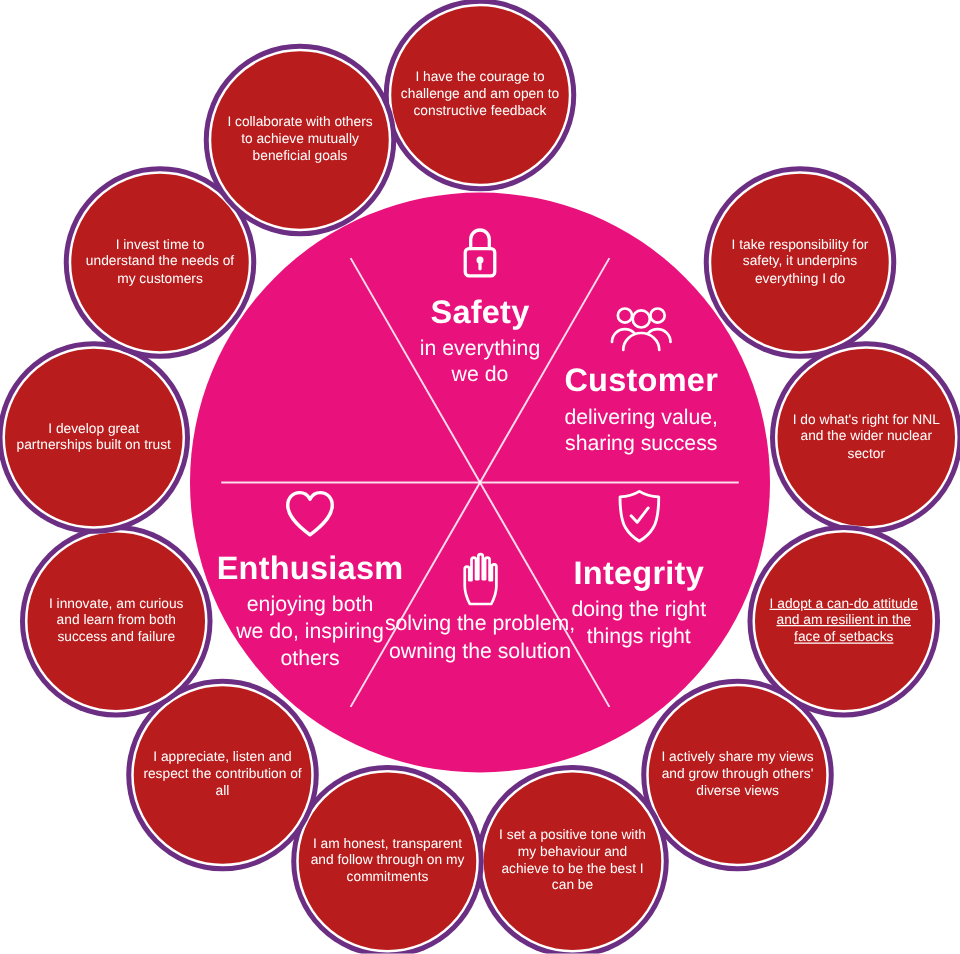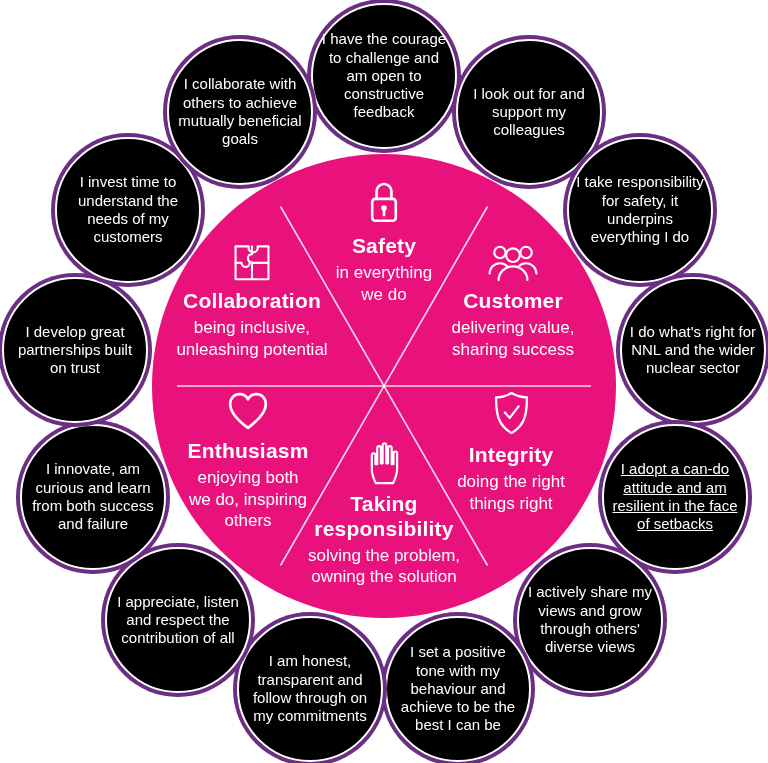--- a/index.html
+++ b/index.html
@@ -10,34 +10,34 @@
   .center-circle{
     position:absolute;left:152px;top:154px;width:464px;height:464px;
     border-radius:50%;background:#E9117B;
   }
   .dividers{position:absolute;left:0;top:0;pointer-events:none;}
   .segment{
     position:absolute;width:220px;display:flex;flex-direction:column;align-items:center;
     color:#fff;text-align:center;
   }
   .seg-icon{display:block;}
-  .seg-title{font-size:21px;font-weight:bold;line-height:1.18;margin-top:7px;letter-spacing:.2px;}
+  .seg-title{font-size:26px;font-weight:bold;line-height:1.18;margin-top:7px;letter-spacing:.2px;}
   .seg-tag{font-size:17px;line-height:1.28;margin-top:3px;}
   .seg-tag span{display:block;}
   #seg-safety{left:274px;top:176px;}
   #seg-customer{left:403px;top:240px;}
   #seg-collaboration{left:142px;top:240px;}
   #seg-integrity{left:401px;top:390px;}
   #seg-enthusiasm{left:138px;top:390px;}
   #seg-responsibility{left:274px;top:438px;}
   .bubble{
     position:absolute;width:146px;height:146px;box-sizing:border-box;border-radius:50%;
-    background:#000000;border:2px solid #fff;box-shadow:0 0 0 4px #6B2E83;
+    background:#b91c1c;border:2px solid #fff;box-shadow:0 0 0 4px #6B2E83;
     display:flex;align-items:center;justify-content:center;
-    color:#fff;font-size:15px;line-height:1.22;text-align:center;padding:6px;
+    color:#fff;font-size:11px;line-height:1.22;text-align:center;padding:6px;
   }
   .bubble span{display:block;max-width:128px;}
   .b0{left:311px;top:3px;}
   .b1{left:456px;top:39px;}
   .b2{left:567px;top:137px;}
   .b3{left:620px;top:277px;}
   .b4{left:602px;top:424px;text-decoration:underline;}
   .b5{left:517px;top:547px;}
   .b6{left:385px;top:616px;}
   .b7{left:237px;top:616px;}
@@ -89,34 +89,20 @@
         <circle cx="30" cy="16.5" r="7.6" fill="#E9117B"></circle>
       </g>
     </svg>
     <div class="seg-title">Customer</div>
     <div class="seg-tag">
       <span>delivering value,</span>
       <span>sharing success</span>
     </div>
   </div>
 
-  <div class="segment" id="seg-collaboration">
-    <svg class="seg-icon" width="42" height="42" viewBox="0 0 46 46">
-      <g fill="none" stroke="#fff" stroke-width="2.3" stroke-linecap="round" stroke-linejoin="round">
-        <path d="M 5 7 L 19.5 7 A 5 5 0 1 0 29 7 L 41 7 L 41 43 L 5 43 Z"></path>
-        <path d="M 23 7 L 23 15.5 A 4.4 4.4 0 1 0 23 24.5 L 23 43"></path>
-        <path d="M 5 25 L 11.5 25 A 4.4 4.4 0 1 0 20.5 25 L 41 25"></path>
-      </g>
-    </svg>
-    <div class="seg-title">Collaboration</div>
-    <div class="seg-tag">
-      <span>being inclusive,</span>
-      <span>unleashing potential</span>
-    </div>
-  </div>
 
   <div class="segment" id="seg-integrity">
     <svg class="seg-icon" width="41" height="46" viewBox="0 0 46 52">
       <g fill="none" stroke="#fff" stroke-width="2.6" stroke-linecap="round" stroke-linejoin="round">
         <path d="M 23 3.5 C 28 6.5 34 8.2 40.5 8.5 C 40.5 19 40 29 35.5 36.5 C 32.5 41.5 28.5 45.5 23 48.5 C 17.5 45.5 13.5 41.5 10.5 36.5 C 6 29 5.5 19 5.5 8.5 C 12 8.2 18 6.5 23 3.5 Z"></path>
         <path d="M 15.5 25.5 L 21 31.5 L 31 18.5"></path>
       </g>
     </svg>
     <div class="seg-title">Integrity</div>
     <div class="seg-tag">
@@ -134,35 +120,28 @@
       <span>enjoying both</span>
       <span>we do, inspiring</span>
       <span>others</span>
     </div>
   </div>
 
   <div class="segment" id="seg-responsibility">
     <svg class="seg-icon" width="40" height="47" viewBox="0 0 44 52">
       <path d="M 13 50 C 10.5 45 8.5 39 8.5 34 L 8.5 19 C 8.5 16.2 12.5 16.2 12.5 19 L 12.5 29 L 14.5 29 L 14.5 11 C 14.5 8.2 18.5 8.2 18.5 11 L 18.5 28 L 20.5 28 L 20.5 8 C 20.5 5.2 24.5 5.2 24.5 8 L 24.5 28 L 26.5 28 L 26.5 11 C 26.5 8.2 30.5 8.2 30.5 11 L 30.5 29 L 32.5 29 L 32.5 17 C 32.5 14.2 36.5 14.2 36.5 17 L 36.5 34 C 36.5 39 34.5 45 32 50 Z" fill="none" stroke="#fff" stroke-width="2.4" stroke-linecap="round" stroke-linejoin="round"></path>
     </svg>
-    <div class="seg-title">
-      <span style="display:block">Taking</span>
-      <span style="display:block">responsibility</span>
-    </div>
     <div class="seg-tag">
       <span>solving the problem,</span>
       <span>owning the solution</span>
     </div>
   </div>
 
   <div class="bubble b0">
       <span>I have the courage to challenge and am open to constructive feedback</span>
-    </div>
-  <div class="bubble b1">
-      <span>I look out for and support my colleagues</span>
     </div>
   <div class="bubble b2">
       <span>I take responsibility for safety, it underpins everything I do</span>
     </div>
   <div class="bubble b3">
       <span>I do what's right for NNL and the wider nuclear sector</span>
     </div>
   <div class="bubble b4">
       <span>I adopt a can-do attitude and am resilient in the face of setbacks</span>
     </div>

